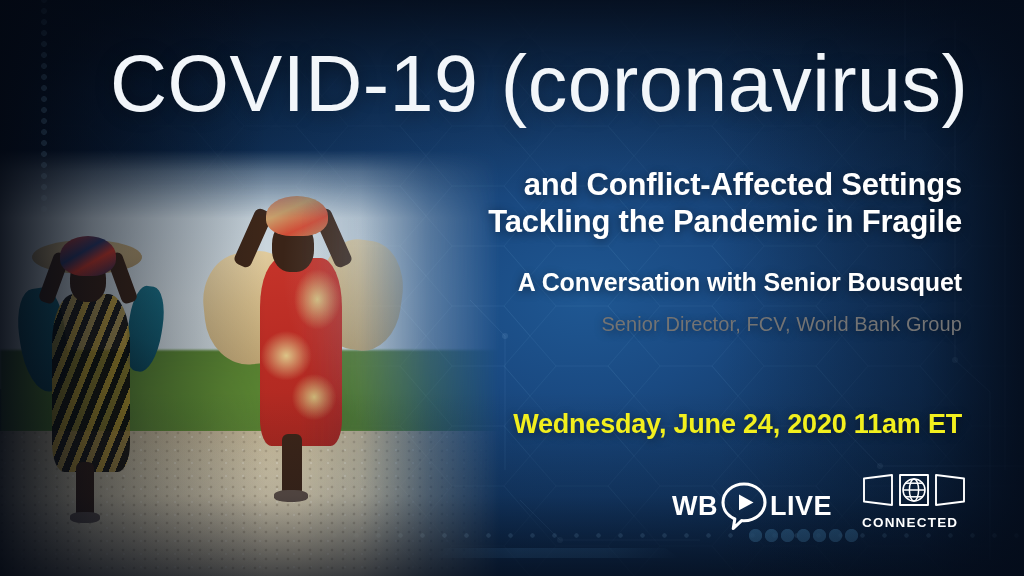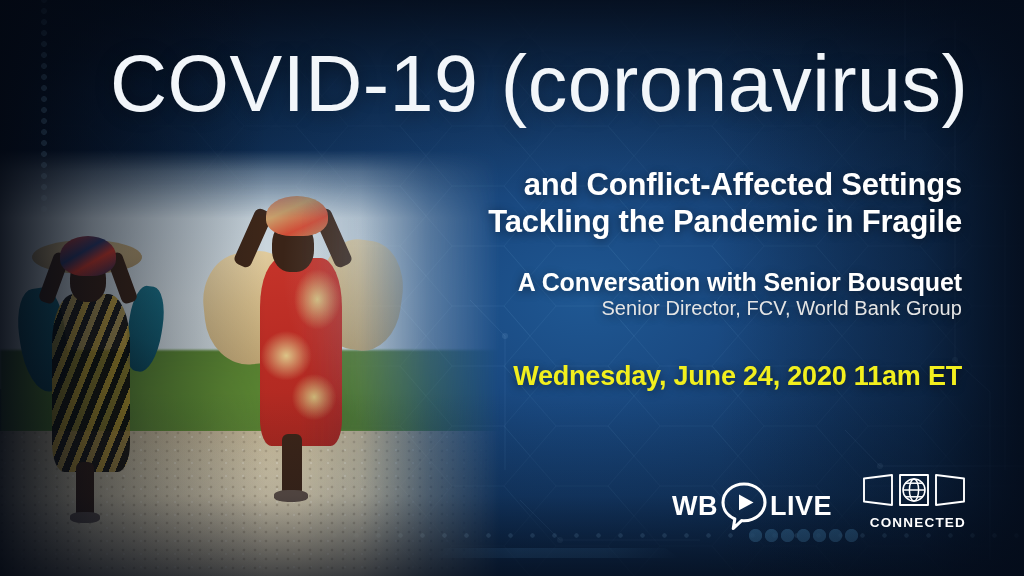--- a/index.html
+++ b/index.html
@@ -161,37 +161,37 @@
   }
   .subtitle{
     font-size:31px;font-weight:700;line-height:1.20;letter-spacing:-.2px;
     text-shadow:0 2px 10px rgba(0,0,0,.45);
   }
   .speaker{
     margin-top:28px;font-size:25px;font-weight:700;letter-spacing:-.1px;
     text-shadow:0 2px 10px rgba(0,0,0,.45);
   }
   .role{
-    margin-top:0;font-size:20px;font-weight:400;color:#e5e5e5;letter-spacing:.1px;
+    margin-top:16px;font-size:20px;font-weight:400;color:#737373;letter-spacing:.1px;
     text-shadow:0 2px 10px rgba(0,0,0,.45);
   }
   .date{
-    margin-top:41px;font-size:27px;font-weight:700;letter-spacing:-.2px;
+    margin-top:73px;font-size:27px;font-weight:700;letter-spacing:-.2px;
     text-shadow:0 2px 10px rgba(0,0,0,.45);
   }
 
   
   .logos{position:absolute;right:58px;bottom:46px;display:flex;align-items:flex-end;gap:30px;}
   .wblive{position:relative;display:flex;align-items:center;height:48px;text-align:center;}
   .wblive .wb,.wblive .live{
     font-size:27px;font-weight:700;color:#fff;letter-spacing:.5px;line-height:1;
   }
   .bubble{position:relative;width:50px;height:50px;margin:0 1px;}
   .bubble svg{position:absolute;left:0;top:0;}
-  .connected{display:flex;flex-direction:column;align-items:flex-end;gap:4px;}
+  .connected{display:flex;flex-direction:column;align-items:flex-start;gap:4px;}
   .conn-label{font-size:13.5px;font-weight:700;color:#fff;letter-spacing:1.2px;}
 </style>
 </head>
 <body>
 
 <div id="stage">
 
   <div class="bg-base"></div>
 
   <div class="hexlayer">

